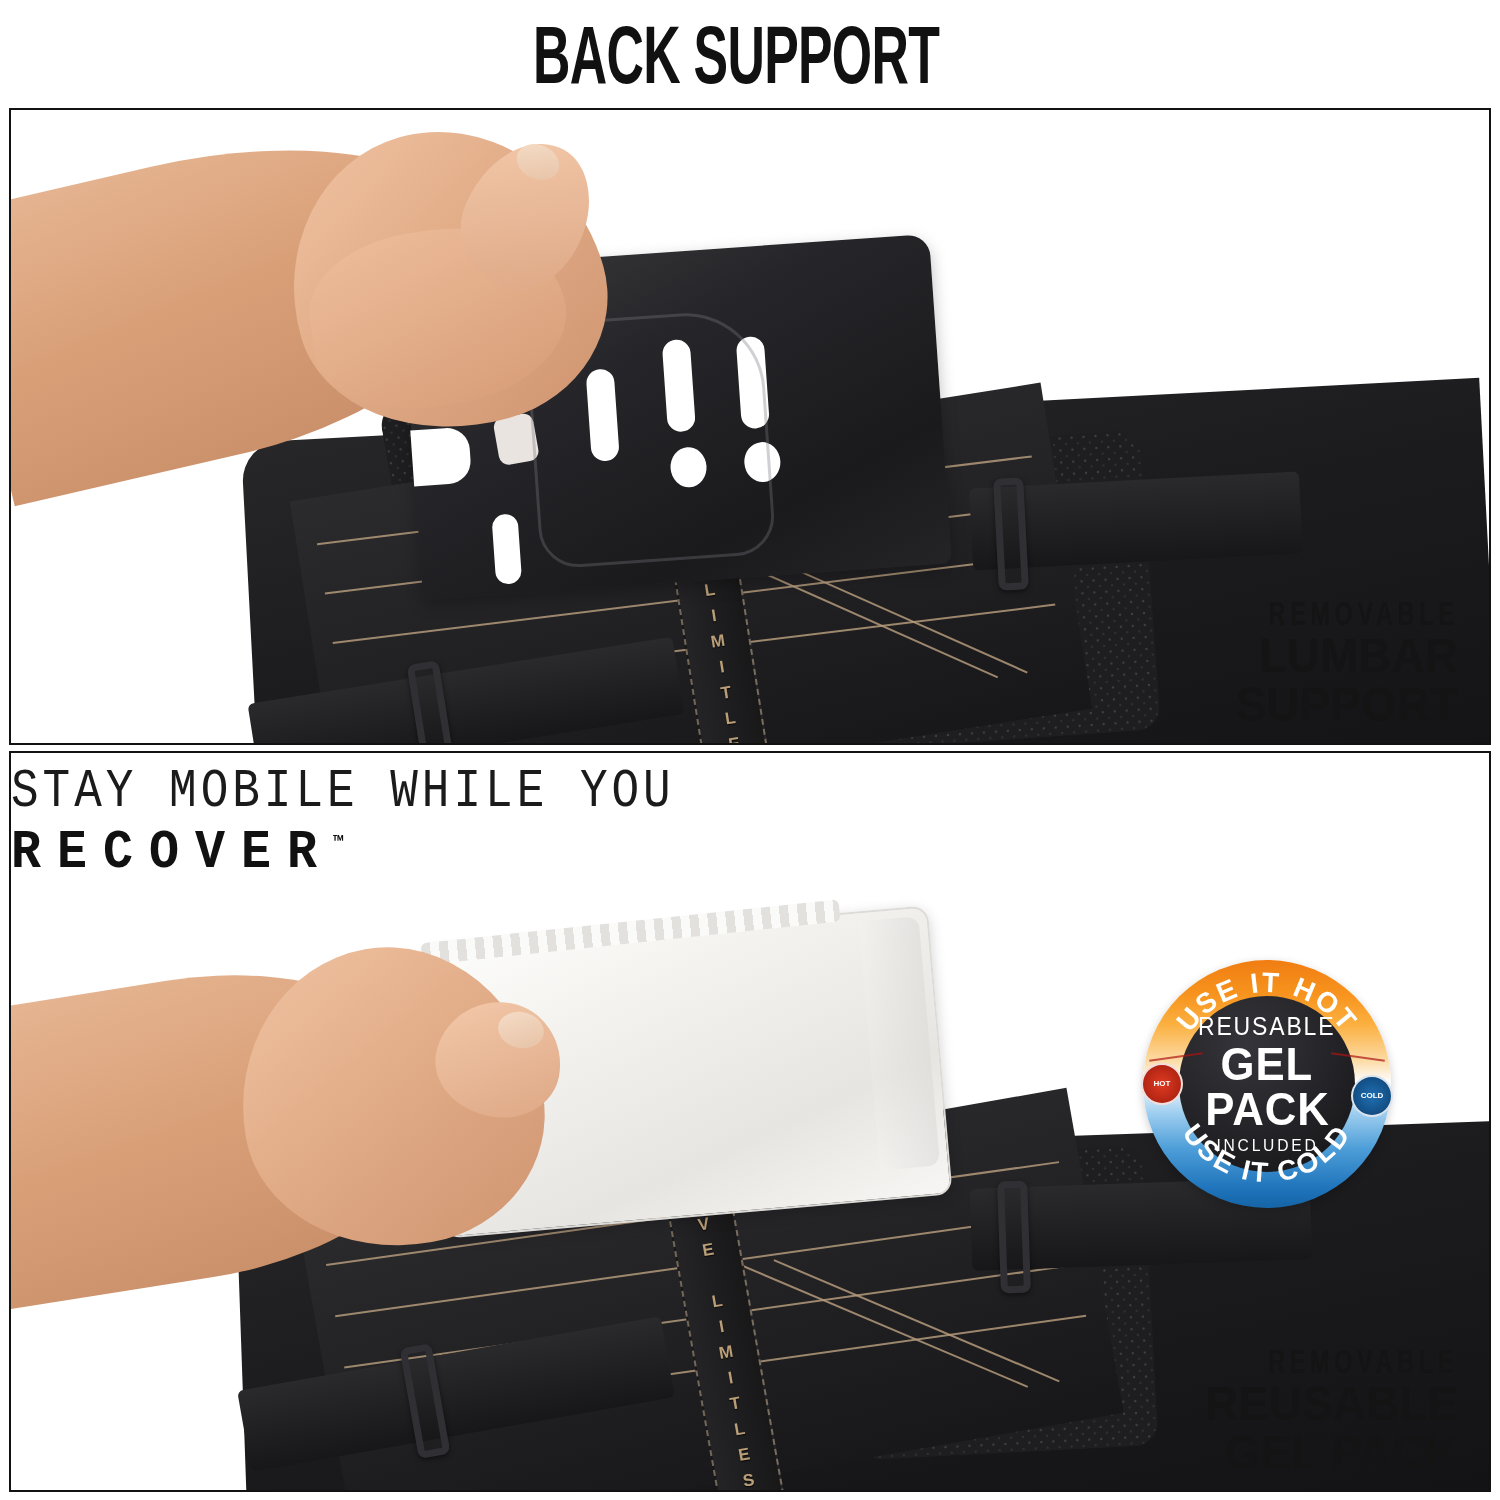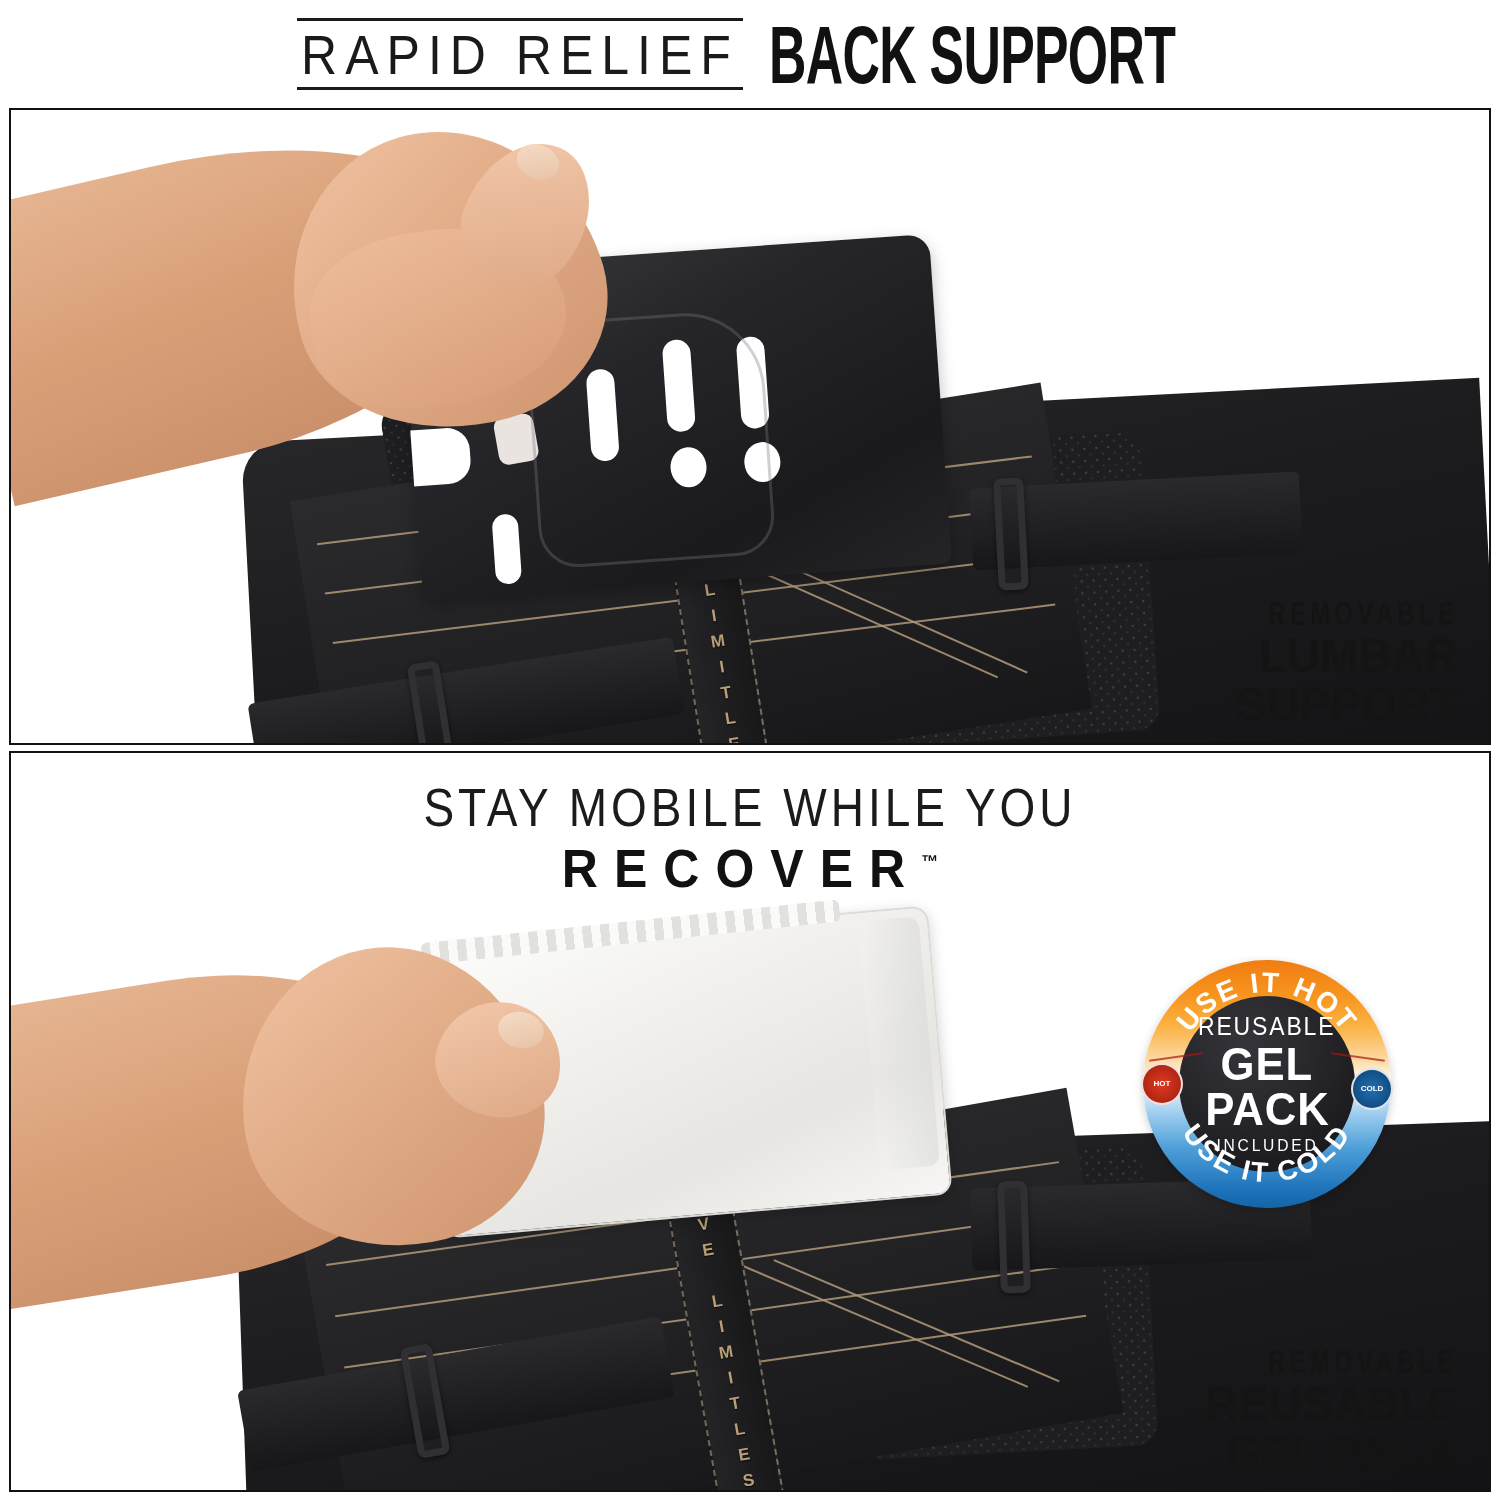--- a/index.html
+++ b/index.html
@@ -35,21 +35,21 @@
 
   
   .panel { position:absolute; left:9px; width:1482px; background:#fff;
            border:2px solid #121212; overflow:hidden; }
   .panel-top    { top:108px;  height:637px; }
   .panel-bottom { top:751px;  height:741px; }
 
   .photo { position:absolute; inset:0; overflow:hidden; background:#ffffff; }
 
   
-  .sub-head { position:absolute; top:30px; left:0; width:100%; text-align:center; z-index:6;}
+  .sub-head { position:absolute; top:14px; left:0; width:100%; z-index:6;font-family:Liberation Mono, monospace;}
   .sub-line1 {
     font-weight:300; font-size:46px; letter-spacing:4px; color:#1b1b1b;
     transform:scaleY(1.15); transform-origin:center; line-height:1.1;
   }
   .sub-line2 {
     font-weight:bold; font-size:50px; letter-spacing:16px; color:#111;
     margin-top:10px; line-height:1; position:relative; display:inline-block;
     transform:scaleY(1.08);
   }
   .tm { font-size:17px; vertical-align:super; letter-spacing:0; font-weight:bold; }
@@ -238,21 +238,21 @@
   .arc-text{ position:absolute; left:0; top:0; width:248px; height:248px; pointer-events:none; }
   .arc-text text{ fill:#ffffff; font-family:"Liberation Sans", sans-serif;
                   font-weight:bold; font-size:28px; letter-spacing:2.5px; }
   .hotcold-chip{
     position:absolute; width:42px; height:42px; border-radius:50%;
     border:2px solid rgba(255,255,255,.85);
     display:flex; align-items:center; justify-content:center;
     font-size:8px; font-weight:bold; color:#fff; line-height:1.05; text-align:center;
   }
   .chip-hot{ left:-2px; top:103px; background:radial-gradient(circle,#e03a22,#9d1c0d); }
-  .chip-cold{ right:-2px; top:108px; background:radial-gradient(circle,#1f6fb3,#0d3f6e); }
+  .chip-cold{ right:-2px; top:115px; background:radial-gradient(circle,#1f6fb3,#0d3f6e); }
   .gel-divider{ position:absolute; height:2px; background:rgba(170,20,20,.7); }
 
   
   .caption{ position:absolute; text-align:right; color:#141414; z-index:7; }
   .cap-small{
     font-size:30px; font-weight:bold; letter-spacing:6px;
     transform:scaleX(.78) scaleY(1.1); transform-origin:right center;
   }
   .cap-big{
     font-size:46px; font-weight:bold; letter-spacing:0px; line-height:1.06;
@@ -260,23 +260,20 @@
   }
   .cap-lumbar{ right:42px; top:597px; }
   .cap-gel   { right:42px; top:1345px; }
 </style>
 </head>
 <body>
 
 <div class="sheet">
 
   <div class="header">
-    <div class="rapid-wrap">
-      <div class="rapid-text">RAPID RELIEF</div>
-    </div>
     <div class="back-text">BACK SUPPORT</div>
   </div>
 
   <div class="panel panel-top">
     <div class="photo">
 
       <div class="brace brace-body" style="left:240px; top:300px; width:1240px; height:420px; border-radius:40px 0 0 0; transform:rotate(-3deg);"></div>
 
       <div class="brace mesh" style="left:380px; top:252px; width:440px; height:200px; border-radius:30px; transform:rotate(-10deg);"></div>
 

